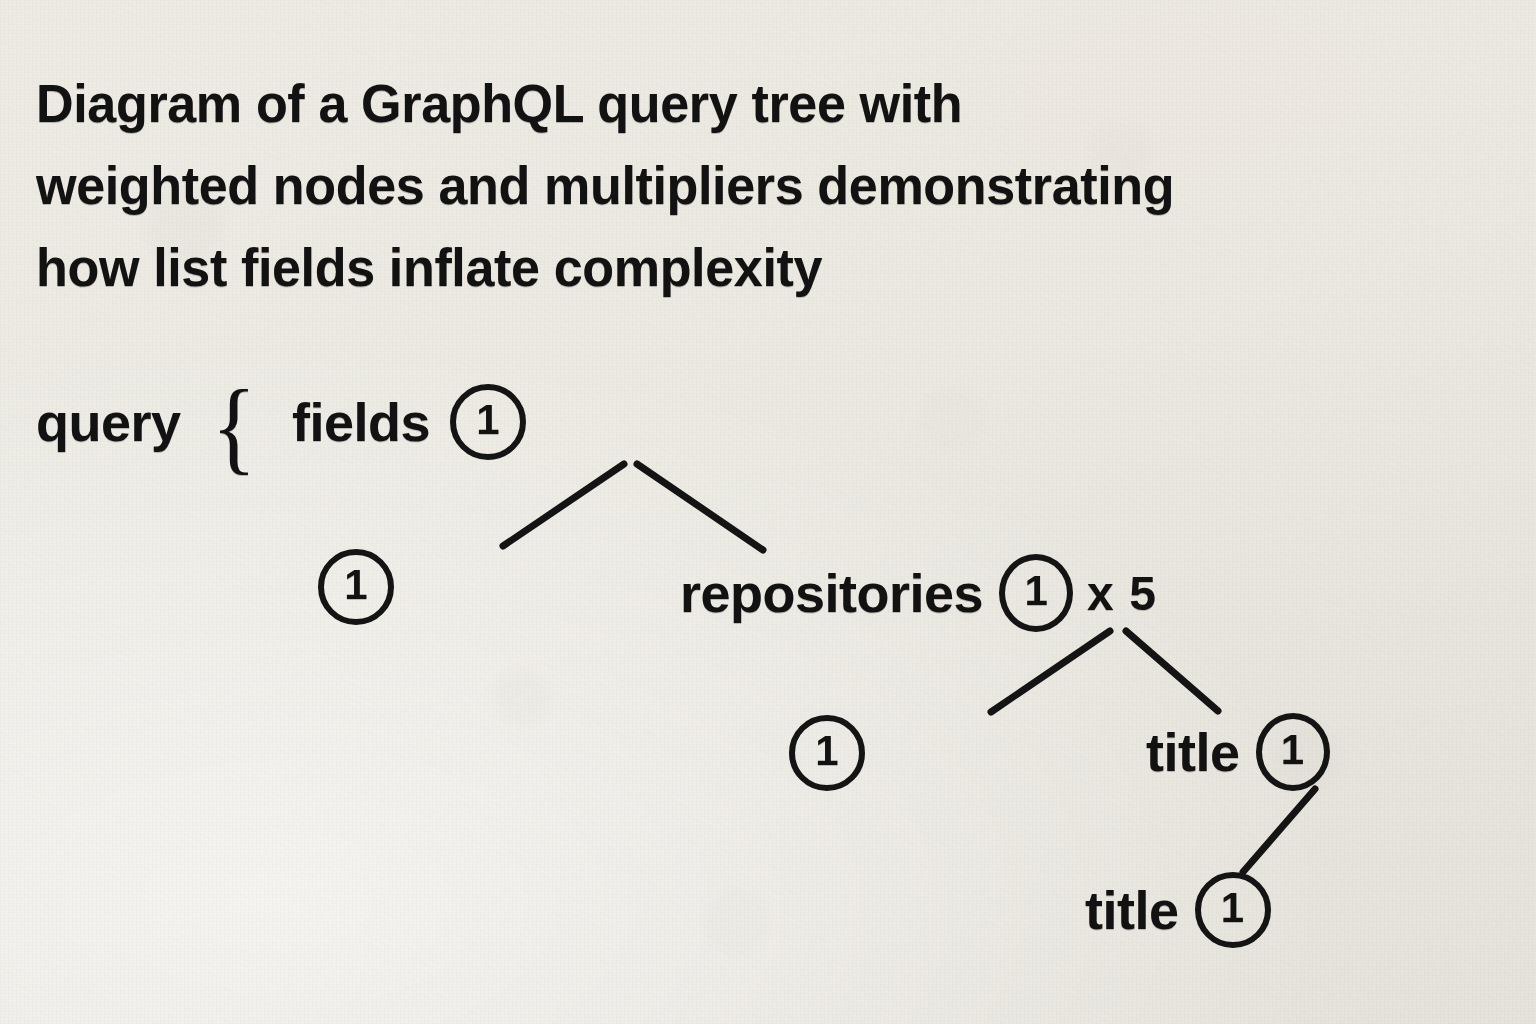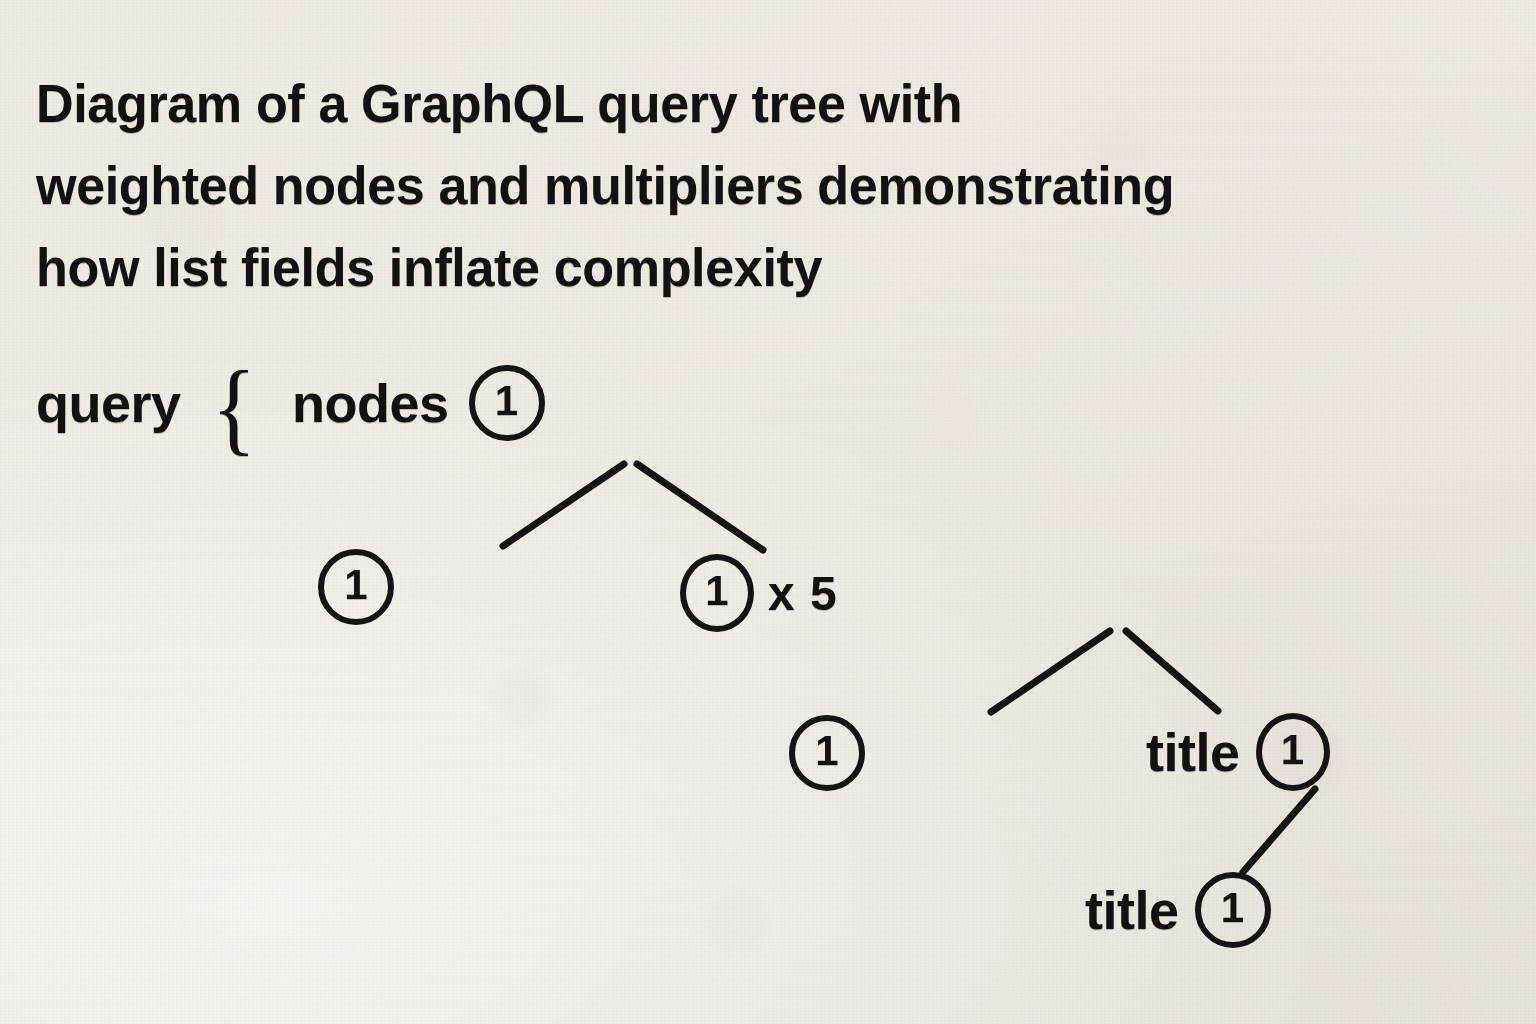--- a/index.html
+++ b/index.html
@@ -117,21 +117,21 @@
   .weight > span { position: relative; top: -2px; }
 
   .multiplier {
     margin-left: 14px;
     font-size: 48px;
     font-weight: 700;
     letter-spacing: 1px;
   }
 
   
-  #node-root { left: 36px; top: 365px; justify-content: space-between; }
+  #node-root { left: 36px; top: 384px; justify-content: space-between; }
   #node-root .kw { margin-right: 28px; }
   #node-root .brace {
     font-size: 104px;
     font-weight: 400;
     line-height: 0;
     position: relative;
     top: 4px;
     margin-right: 34px;
     font-family: "Liberation Serif", "DejaVu Serif", serif;
     transform: scaleX(0.9);
@@ -177,33 +177,34 @@
 
           <path d="M 1126 631 L 1218 711"></path>
 
           <path d="M 1315 789 L 1243 872"></path>
         </g>
       </svg>
 
       <div class="node" id="node-root">
         <span class="kw">query</span>
         <span class="brace">{</span>
-        <span class="node-label">nodes</span>
+        <span class="node-label">fields</span>
         <span class="weight">
             <span>1</span>
           </span>
       </div>
 
       <div class="node" id="node-name">
         <span class="weight">
             <span>1</span>
           </span>
       </div>
 
       <div class="node" id="node-repos">
+        <span class="node-label">repositories</span>
         <span class="weight">
             <span>1</span>
           </span>
         <span class="multiplier">x 5</span>
       </div>
 
       <div class="node" id="node-issues">
         <span class="weight">
             <span>1</span>
           </span>

